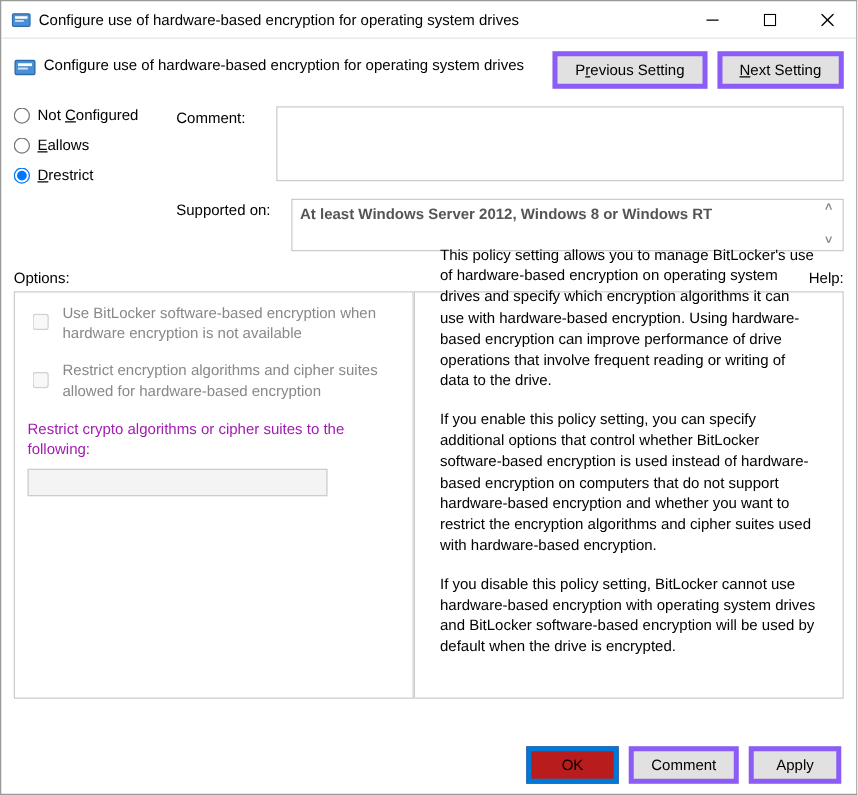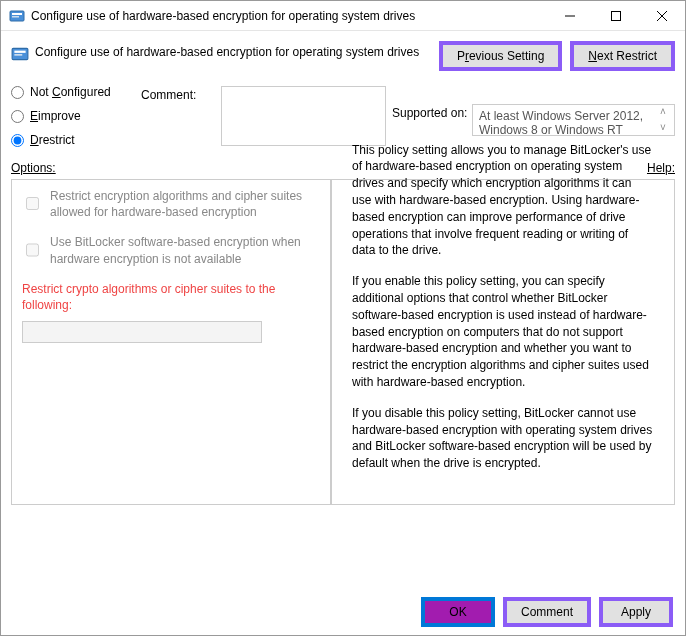--- a/index.html
+++ b/index.html
@@ -9,47 +9,47 @@
   .titlebar .icon { width:16px; height:16px; margin-right:6px; }
   .titlebar .title { flex:1; font-size:12px; }
   .tbtn { width:46px; height:30px; display:flex; align-items:center; justify-content:center; }
   .tbtn svg { display:block; }
   .content { flex:1; padding:10px 10px 0 10px; display:flex; flex-direction:column; }
   .hdr-row { display:flex; align-items:flex-start; }
   .hdr-icon { width:18px; height:18px; margin:4px 6px 0 0; flex:none; }
   .hdr-title { flex:1; padding-top:4px; font-size:12px; }
   .nav-btns { display:flex; gap:8px; }
   button.winbtn { background:#e1e1e1; border:4px solid #8b5cf6; padding:4px 14px; font:inherit; }
-  button.default { border-color:#0078d7; background:#a21caf; }
+  button.default { border-color:#0078d7; background:#b91c1c; }
   .u { text-decoration: underline; }
 
   .mid { display:flex; margin-top:14px; }
   .radios { width:130px; display:flex; flex-direction:column; gap:10px; padding-top:0; }
   .radio-row { display:flex; align-items:center; gap:6px; }
   input[type=radio] { margin:0; }
-  .mid-right { flex:1; display:flex; flex-direction:row; gap:6px;align-items:center; }
+  .mid-right { flex:1; display:flex; flex-direction:column; gap:6px; }
   .lbl-col { display:flex; }
   .field-lbl { width:80px; padding-top:2px; }
   textarea.comment { flex:1; height:60px; resize:none; border:1px solid #ccc; font:inherit; padding:2px 4px; background:#fff; }
-  .supported-wrap { display:flex; margin-top:8px; }
-  .supported-box { flex:1; border:1px solid #ccc; background:#fff; padding:4px 6px; height:32px; overflow:auto; color:#555; position:relative;}
+  .supported-wrap { display:flex; margin-top:8px;gap:12px; }
+  .supported-box { flex:1; border:1px solid #ccc; background:#fff; padding:4px 6px; height:42px; overflow:auto; color:#555; position:relative;font-weight:bold;}
   .fake-scroll-ar { position:absolute; right:2px; width:12px; color:#888; font-size:10px; line-height:1; }
   .fsa-up { top:2px; } .fsa-dn { bottom:2px; }
 
-  .labels-row { display:flex; margin-top:14px;text-decoration:underline; }
+  .labels-row { display:flex; margin-top:14px; }
   .labels-row .l { width:320px; }
   .labels-row .r { flex:1; padding-left:14px;text-align:right; }
 
   .panes { display:flex; margin-top:4px; height:326px; }
   .pane { border:1px solid #ccc; background:#fff; padding:8px 10px; }
   .pane.options { width:320px; color:#888; }
   .opt-cb { display:flex; gap:8px; margin-bottom:14px; }
   .opt-cb input { margin-top:2px; }
   .opt-cb .txt { line-height:1.35; }
-  .opt-txt { color:#ef4444; margin-top:6px; line-height:1.35; }
+  .opt-txt { color:#a21caf; margin-top:6px; line-height:1.35; }
   .opt-input { margin-top:8px; width:240px; height:22px; border:1px solid #ccc; background:#f4f4f4; }
   .pane.help-wrap { flex:1; padding:12px; position:relative; display:flex;align-items:flex-end; }
   .help-inner { flex:1; overflow-y:scroll; padding:6px 8px; line-height:1.4; }
   .help-inner p { margin:0 0 14px 0; }
 
   .footer { height:46px; display:flex; align-items:center; justify-content:flex-end; gap:8px; padding:0 12px; }
   button.footerbtn { min-width:74px; }
 
   
   ::-webkit-scrollbar { width:16px; }
@@ -94,33 +94,33 @@
       <span class="hdr-icon">
         <svg viewBox="0 0 16 16" width="18" height="18">
           <rect x="1" y="3" width="14" height="10" rx="1" fill="#4a90d9" stroke="#2e6ca8"></rect>
           <rect x="3" y="5" width="10" height="2" fill="#fff"></rect>
           <rect x="3" y="8" width="7" height="1.5" fill="#cde"></rect>
         </svg>
       </span>
       <span class="hdr-title">Configure use of hardware-based encryption for operating system drives</span>
       <div class="nav-btns">
         <button class="winbtn"><span>P</span><span class="u">r</span><span>evious Setting</span></button>
-        <button class="winbtn"><span></span><span class="u">N</span><span>ext Restrict</span></button>
+        <button class="winbtn"><span></span><span class="u">N</span><span>ext Setting</span></button>
       </div>
     </div>
 
     <div class="mid">
       <div class="radios">
         <label class="radio-row">
           <input type="radio" name="st" style="">
           <span><span>Not </span><span class="u">C</span><span>onfigured</span></span>
         </label>
         <label class="radio-row">
           <input type="radio" name="st" style="">
-          <span><span class="u">E</span><span>improve</span></span>
+          <span><span class="u">E</span><span>allows</span></span>
         </label>
         <label class="radio-row">
           <input type="radio" name="st" checked="" style="">
           <span><span class="u">D</span><span>restrict</span></span>
         </label>
       </div>
       <div class="mid-right">
         <div class="lbl-col">
           <div class="field-lbl">Comment:</div>
           <textarea class="comment" style=""></textarea>
@@ -138,25 +138,25 @@
 
     <div class="labels-row">
       <div class="l">Options:</div>
       <div class="r">Help:</div>
     </div>
 
     <div class="panes">
       <div class="pane options">
         <label class="opt-cb">
           <input type="checkbox" disabled="" style="">
-          <span class="txt">Restrict encryption algorithms and cipher suites allowed for hardware-based encryption</span>
+          <span class="txt">Use BitLocker software-based encryption when hardware encryption is not available</span>
         </label>
         <label class="opt-cb">
           <input type="checkbox" disabled="" style="">
-          <span class="txt">Use BitLocker software-based encryption when hardware encryption is not available</span>
+          <span class="txt">Restrict encryption algorithms and cipher suites allowed for hardware-based encryption</span>
         </label>
         <div class="opt-txt">Restrict crypto algorithms or cipher suites to the following:</div>
         <input class="opt-input" disabled="" value="" style="">
       </div>
       <div class="pane help-wrap">
         <div class="help-inner">
           <p>This policy setting allows you to manage BitLocker's use of hardware-based encryption on operating system drives and specify which encryption algorithms it can use with hardware-based encryption. Using hardware-based encryption can improve performance of drive operations that involve frequent reading or writing of data to the drive.</p>
           <p>If you enable this policy setting, you can specify additional options that control whether BitLocker software-based encryption is used instead of hardware-based encryption on computers that do not support hardware-based encryption and whether you want to restrict the encryption algorithms and cipher suites used with hardware-based encryption.</p>
           <p>If you disable this policy setting, BitLocker cannot use hardware-based encryption with operating system drives and BitLocker software-based encryption will be used by default when the drive is encrypted.</p>
 

